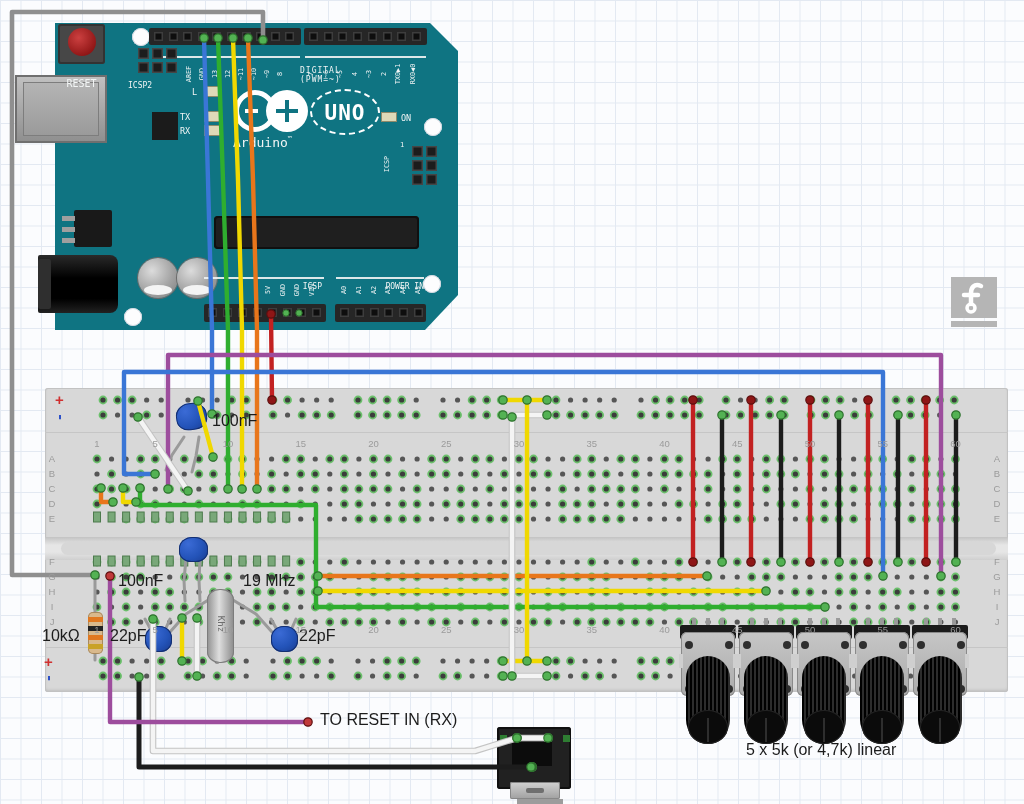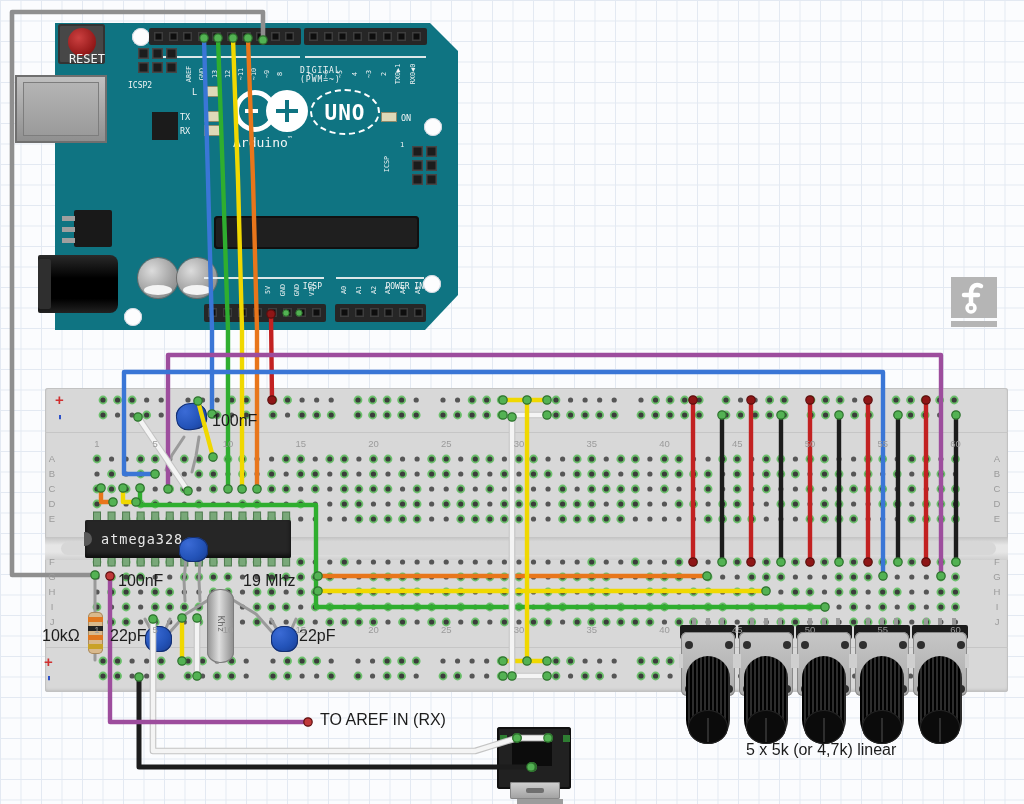--- a/index.html
+++ b/index.html
@@ -1439,21 +1439,21 @@
   <div style="position:absolute;left:0;top:0;">
     <div id="pcb"></div>
     <div id="usb">
         <div class="in"></div>
       </div>
     <div id="pwrjack">
         <div class="face"></div>
       </div>
     <div id="reset-base"></div>
     <div id="reset-btn"></div>
-    <div class="silktext mono abs" style="left:58px;top:52px;width:47px;text-align:right;font-size:12px;">RESET</div>
+    <div class="silktext mono abs" style="left:58px;top:78px;width:47px;text-align:center;font-size:10px;">RESET</div>
     <div class="silktext mono abs" style="left:128px;top:81px;font-size:8px;">ICSP2</div>
     <div id="blackchip"></div>
     <div id="socket"></div>
     <div class="ecap" style="left:138px;top:258px;">
         <div class="cres"></div>
       </div>
     <div class="ecap" style="left:177px;top:258px;">
         <div class="cres"></div>
       </div>
     <div id="vreg"></div>
@@ -1564,24 +1564,20 @@
         <div class="rotlabel" style="left: 290.3px; top: 286px;">VIN</div>
         <div class="rotlabel" style="left: 322px; top: 286px;">A0</div>
         <div class="rotlabel" style="left: 336.8px; top: 286px;">A1</div>
         <div class="rotlabel" style="left: 351.6px; top: 286px;">A2</div>
         <div class="rotlabel" style="left: 366.4px; top: 286px;">A3</div>
         <div class="rotlabel" style="left: 381.2px; top: 286px;">A4</div>
         <div class="rotlabel" style="left: 396px; top: 286px;">A5</div>
       </div>
   </div>
 
-  <div id="atmega">
-    <div class="notch"></div>
-    <div class="lbl mono">atmega328</div>
-  </div>
   <div class="bluecap" style="left:176px;top:403px;width:31px;height:27px;transform:rotate(-8deg);"></div>
   <div class="bluecap" style="left:179px;top:537px;width:29px;height:25px;"></div>
   <div class="bluecap" style="left:145px;top:626px;width:27px;height:26px;"></div>
   <div class="bluecap" style="left:271px;top:626px;width:27px;height:26px;"></div>
   <div id="crystal">
     <div class="lbl mono">Khz</div>
   </div>
   <div id="resistor">
     <div class="rband" style="top:5px;background:#e07820;"></div>
     <div class="rband" style="top:14px;background:#222;"></div>
@@ -1815,21 +1811,21 @@
       <circle cx="299" cy="313" r="3.2" fill="#53b253" stroke="#2d722d" stroke-width="1"></circle>
     </svg>
 
   <div id="annotations">
       <div class="annotation" style="left: 212px; top: 412px;">100nF</div>
       <div class="annotation" style="left: 118px; top: 572px;">100nF</div>
       <div class="annotation" style="left: 243px; top: 572px;">19 Mhz</div>
       <div class="annotation" style="left: 42px; top: 627px;">10kΩ</div>
       <div class="annotation" style="left: 110px; top: 627px;">22pF</div>
       <div class="annotation" style="left: 299px; top: 627px;">22pF</div>
-      <div class="annotation" style="left: 320px; top: 711px;">TO AREF IN (RX)</div>
+      <div class="annotation" style="left: 320px; top: 711px;">TO RESET IN (RX)</div>
       <div class="annotation" style="left: 746px; top: 741px;">5 x 5k (or 4,7k) linear</div>
     </div>
 <div class="bb-num" style="left: 86px; top: 438px;">1</div>
     <div class="bb-num" style="left: 86px; top: 624px;">1</div>
     <div class="bb-num" style="left: 144.2px; top: 438px;">5</div>
     <div class="bb-num" style="left: 144.2px; top: 624px;">5</div>
     <div class="bb-num" style="left: 216.95px; top: 438px;">10</div>
     <div class="bb-num" style="left: 216.95px; top: 624px;">10</div>
     <div class="bb-num" style="left: 289.7px; top: 438px;">15</div>
     <div class="bb-num" style="left: 289.7px; top: 624px;">15</div>

